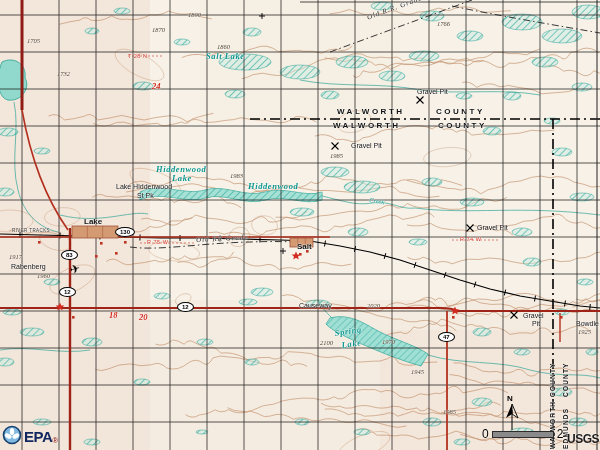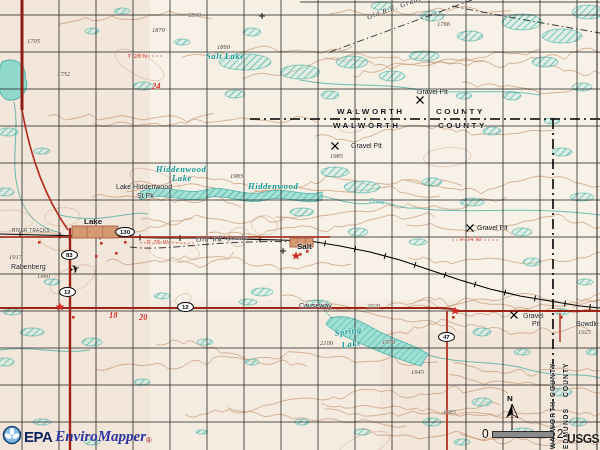--- a/index.html
+++ b/index.html
@@ -400,21 +400,20 @@
     </div>
 
   <div id="brand">
     <svg width="20" height="20">
       <circle cx="10" cy="10" r="8.5" fill="#7fb8e0" stroke="#17406e" stroke-width="1.6"></circle>
       <ellipse cx="10" cy="6.5" rx="2.2" ry="3.6" fill="#fff"></ellipse>
       <ellipse cx="6.2" cy="11" rx="2.2" ry="3.6" fill="#fff" transform="rotate(-60 6.2 11)"></ellipse>
       <ellipse cx="13.8" cy="11" rx="2.2" ry="3.6" fill="#fff" transform="rotate(60 13.8 11)"></ellipse>
     </svg>
     <span id="epa-word">EPA</span>
-    <span id="em-word">EnviroMapper</span>
     <sup id="reg">®</sup>
   </div>
 
   <div id="scale">
     <span class="num">0</span>
     <div class="bar"></div>
     <span class="num">2</span>
   </div>
 
   <div id="usgs">USGS</div>

